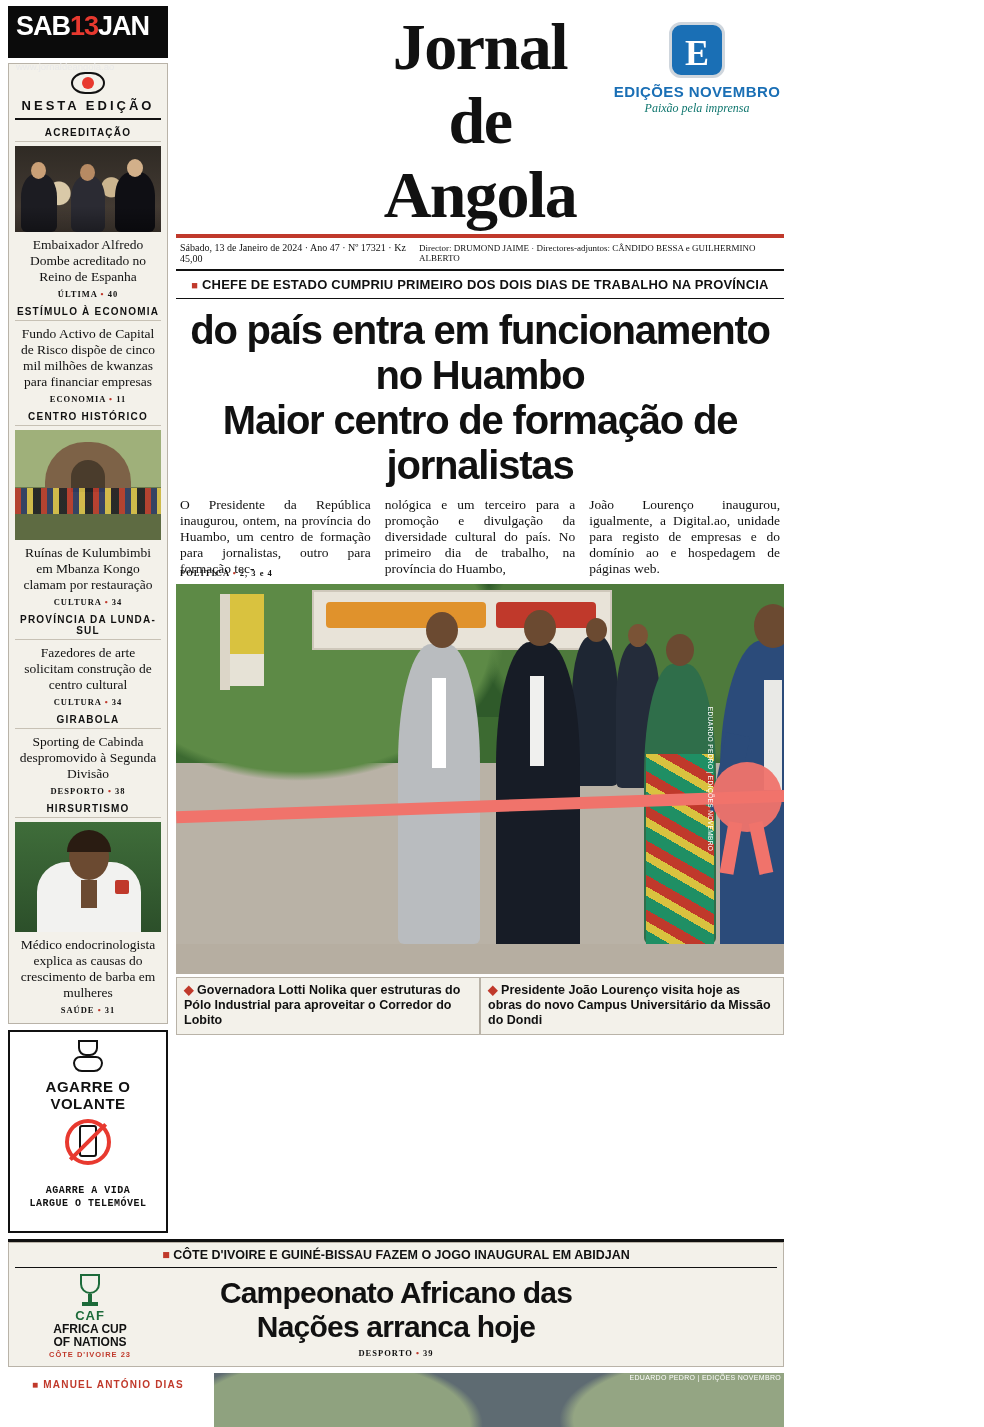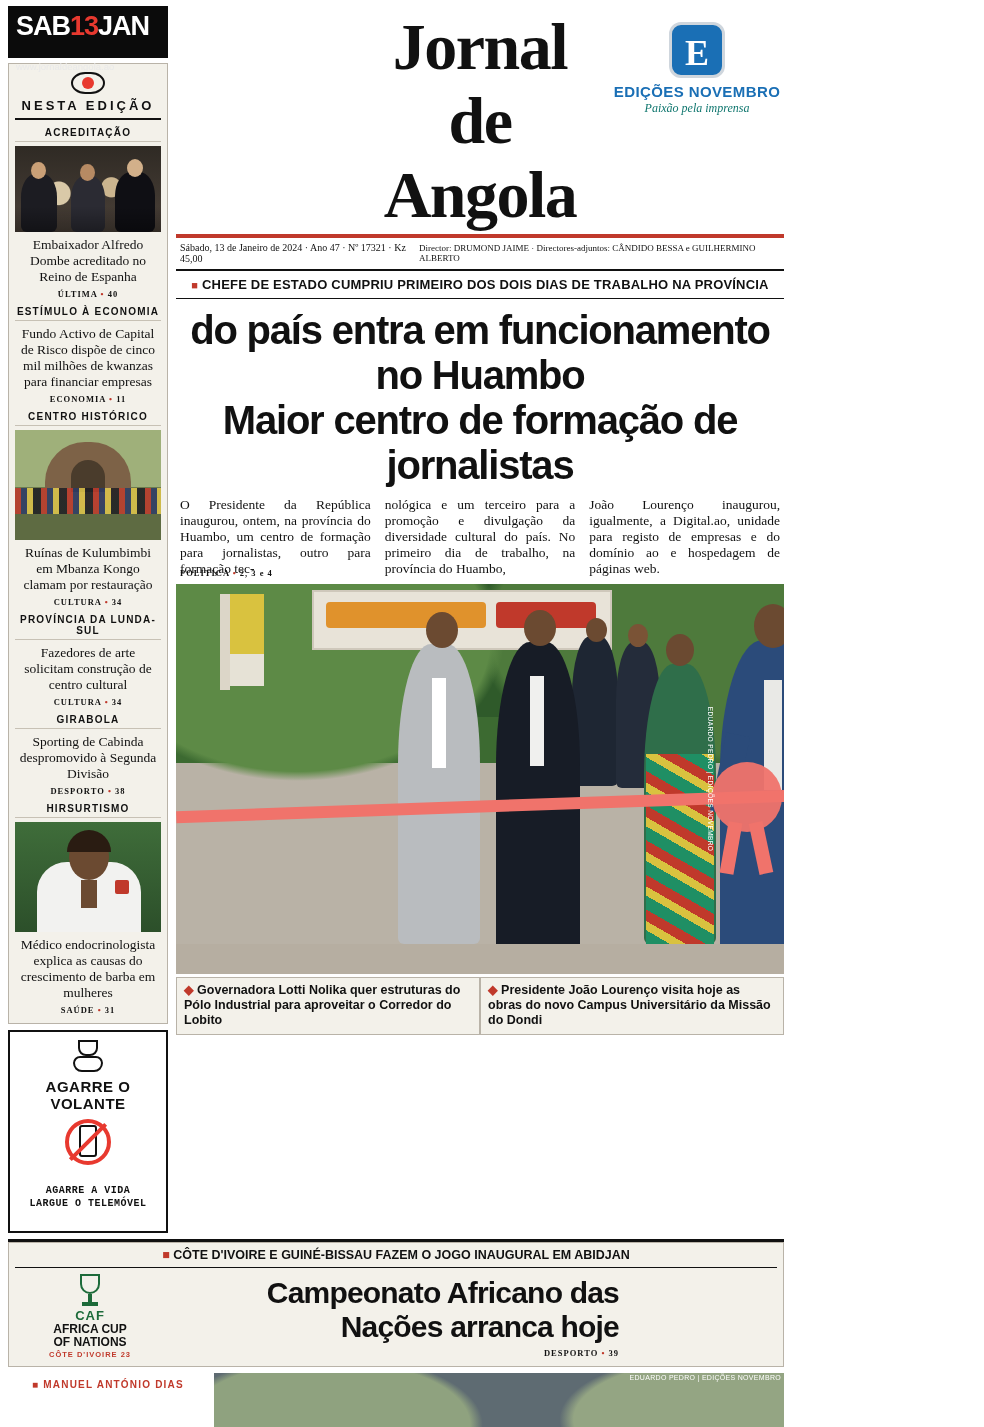--- a/index.html
+++ b/index.html
@@ -137,21 +137,21 @@
   }
   .canrow { display: flex; align-items: center; gap: 8px; padding-top: 6px; }
   .canlogo { width: 150px; flex: 0 0 150px; text-align: center; }
   .cantrophy { width: 26px; height: 34px; margin: 0 auto; position: relative; }
   .cantrophy .cup { position: absolute; left: 3px; top: 0; width: 20px; height: 20px; border: 2px solid #1d6b3a; border-radius: 0 0 10px 10px; }
   .cantrophy .stem { position: absolute; left: 11px; top: 20px; width: 4px; height: 8px; background: #1d6b3a; }
   .cantrophy .base { position: absolute; left: 5px; top: 28px; width: 16px; height: 4px; background: #1d6b3a; }
   .caf { font-family: "Liberation Sans", sans-serif; font-weight: bold; font-size: 13px; color: #1d6b3a; letter-spacing: 1px; }
   .canname { font-family: "Liberation Sans", sans-serif; font-weight: bold; font-size: 12px; line-height: 13px; color: #111; }
   .canciv { font-family: "Liberation Sans", sans-serif; font-weight: bold; font-size: 7.5px; color: #c0392b; letter-spacing: 1px; margin-top: 1px; }
-  .cantitlewrap { flex: 1 1 auto; text-align: right; }
+  .cantitlewrap { flex: 1 1 auto; text-align: center; }
   .cantitle { font-family: "Liberation Sans", sans-serif; font-weight: bold; font-size: 30px; line-height: 34px; letter-spacing: -0.8px; }
 
   
   .midgrid { display: flex; gap: 6px; margin-top: 6px; }
   .midleft { width: 200px; flex: 0 0 200px; }
   .midright { flex: 1 1 auto; position: relative; }
   .brief { border-top: 2px solid #111; padding: 6px 2px 6px 2px; text-align: center; }
   .brief:first-child { border-top: none; }
   .briefphoto { position: relative; width: 100%; height: 258px; overflow: hidden; background: #8b8f93; }
   .credit-top {

